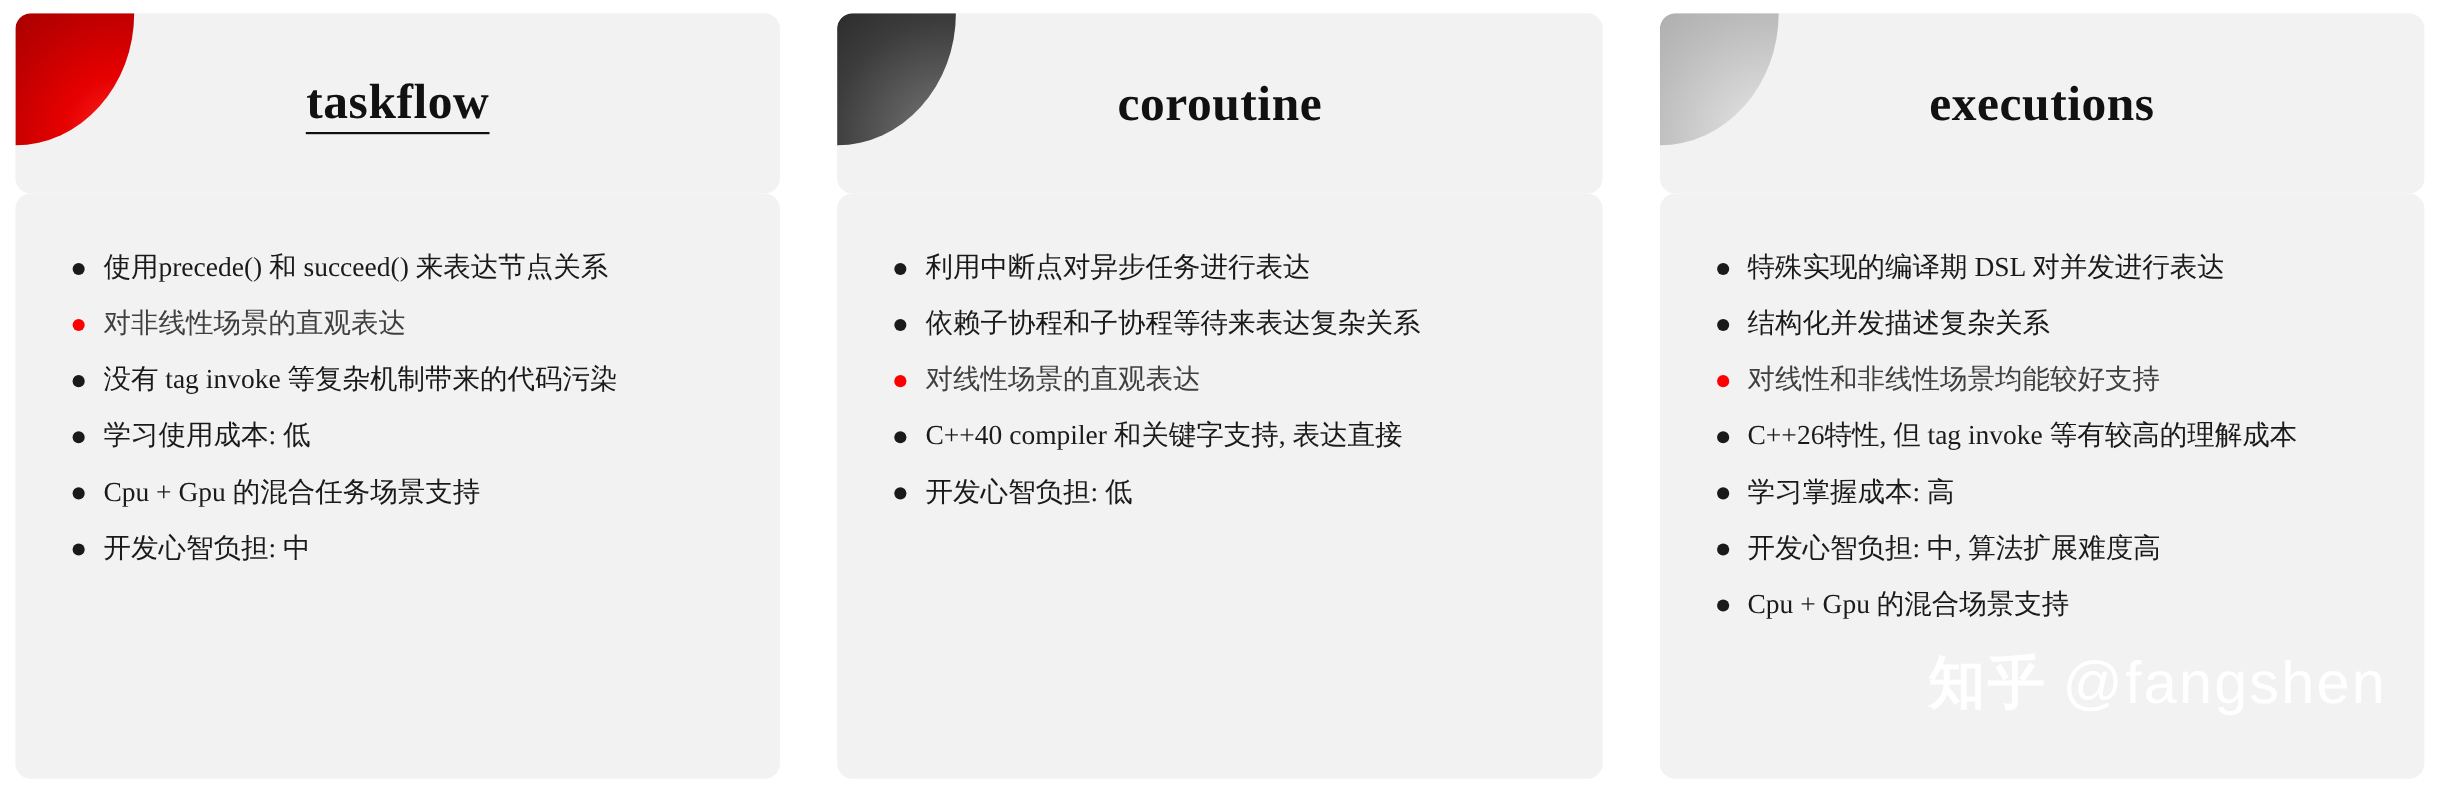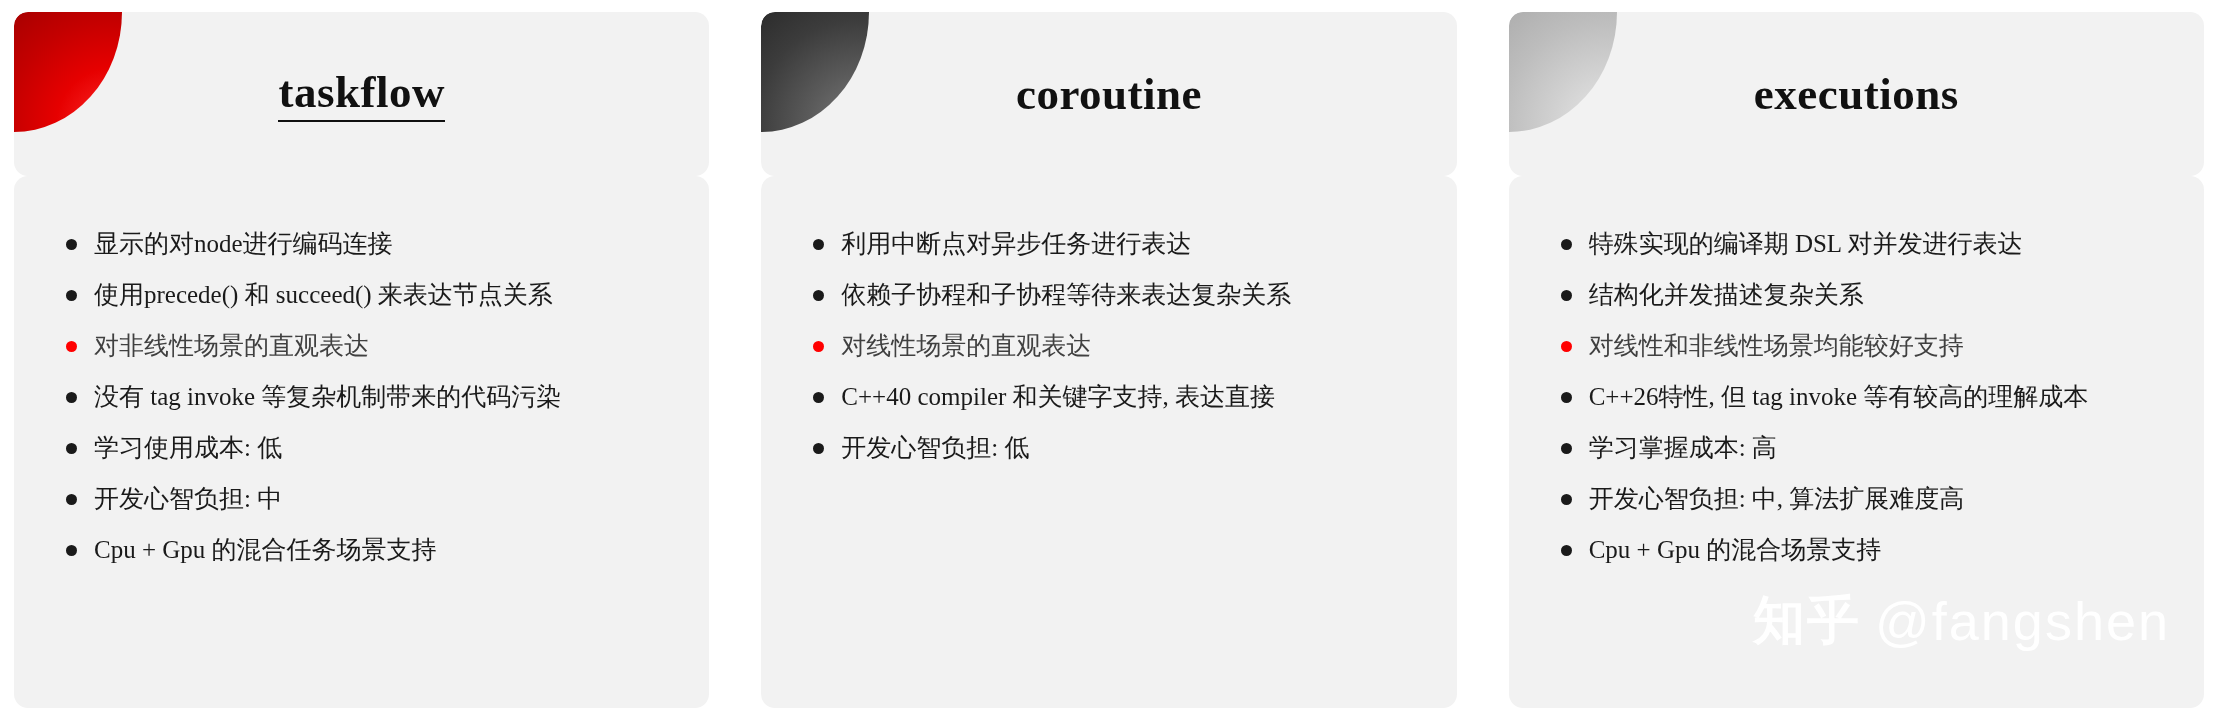--- a/index.html
+++ b/index.html
@@ -135,27 +135,26 @@
 
 <div class="board">
 
   <div class="column">
     <div class="header-card">
       <div class="corner red"></div>
       <div class="header-title underlined">taskflow</div>
     </div>
     <div class="body-card">
       <ul class="points">
-        <li>显示的对node进行编码连接</li>
         <li>使用precede() 和 succeed() 来表达节点关系</li>
         <li class="accent">对非线性场景的直观表达</li>
         <li>没有 tag invoke 等复杂机制带来的代码污染</li>
         <li>学习使用成本: 低</li>
+        <li>Cpu + Gpu 的混合任务场景支持</li>
         <li>开发心智负担: 中</li>
-        <li>Cpu + Gpu 的混合任务场景支持</li>
       </ul>
     </div>
   </div>
 
   <div class="column">
     <div class="header-card">
       <div class="corner dark"></div>
       <div class="header-title">coroutine</div>
     </div>
     <div class="body-card">

